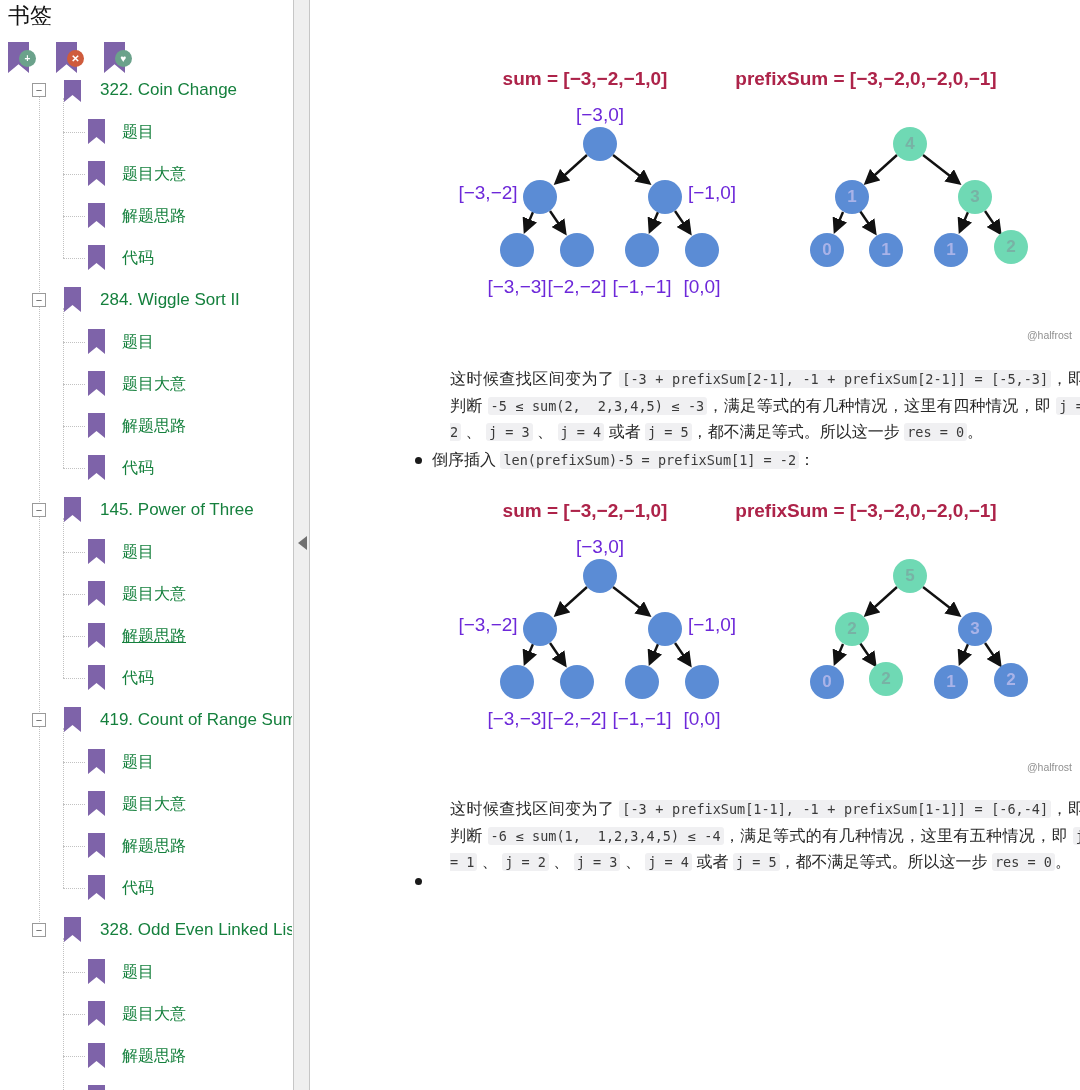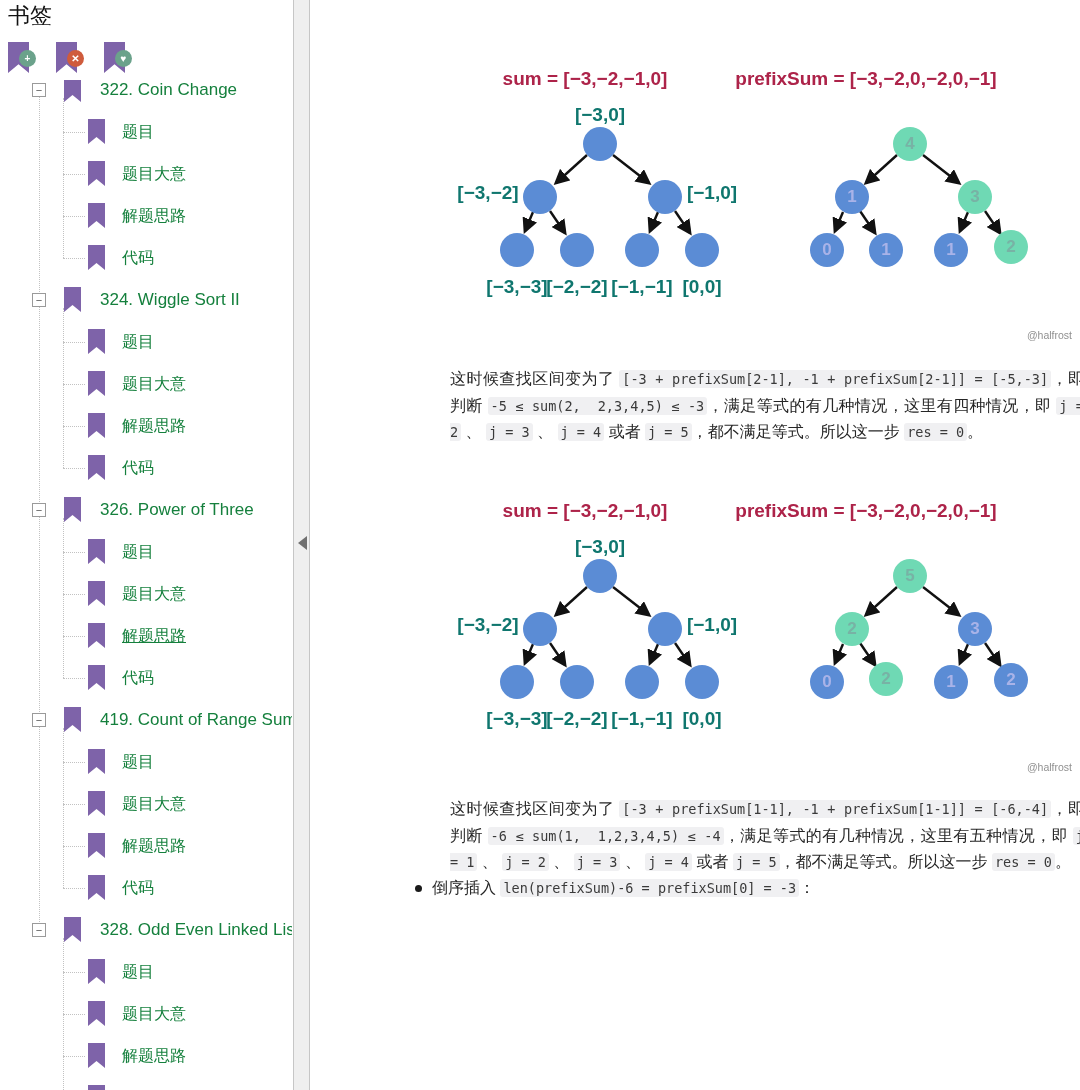--- a/index.html
+++ b/index.html
@@ -49,21 +49,21 @@
   .d-title.sum { left:0; width:310px; }
   .d-title.prefix { left:279px; width:314px; }
   .tree-svg { position:absolute; left:0; top:0; }
   .node { position:absolute; width:34px; height:34px; border-radius:50%;
           display:flex; align-items:center; justify-content:center; }
   .node.blue  { background:#5b8cd5; }
   .node.green { background:#6fd9b4; }
   .node .val { font-size:17px; font-weight:600; }
   .node.blue  .val { color:#a9b3e8; }
   .node.green .val { color:rgba(130,140,150,0.5); }
-  .n-label { position:absolute; font-size:19px; font-weight:700; color:#0f766e; text-align:center; white-space:nowrap; }
+  .n-label { position:absolute; font-size:19px; font-weight:400; color:#6d28d9; text-align:center; white-space:nowrap; }
   .credit { position:absolute; right:8px; top:269px; font-size:10.5px; color:#909090; }
 
   
   .para { position:absolute; left:450px; width:634px; font-size:16px; line-height:25.5px;
           color:#262626; text-align:justify; }
   .bullet { position:absolute; left:415px; width:651px; display:flex; align-items:center; gap:10px;
             font-size:16px; color:#262626; }
   .dot { flex:0 0 auto; width:7px; height:7px; border-radius:50%; background:#1a1a1a; }
   .code, .para .code { font-family:"DejaVu Sans Mono","Liberation Mono",monospace; font-size:13.5px;
           background:#f0f0f2; border-radius:3px; padding:1px 3px; color:#3a3a3a; white-space:pre-wrap; }
@@ -138,21 +138,21 @@
         <span class="t-label">解题思路</span>
       </div>
       <div class="t-row lvl2" style="top:157px">
         <span class="flag"></span>
         <span class="t-label">代码</span>
       </div>
 
       <div class="t-row lvl1" style="top:199px">
         <span class="minusbox">−</span>
         <span class="flag"></span>
-        <span class="t-label">324. Wiggle Sort II</span>
+        <span class="t-label">284. Wiggle Sort II</span>
       </div>
       <div class="t-row lvl2" style="top:241px">
         <span class="flag"></span>
         <span class="t-label">题目</span>
       </div>
       <div class="t-row lvl2" style="top:283px">
         <span class="flag"></span>
         <span class="t-label">题目大意</span>
       </div>
       <div class="t-row lvl2" style="top:325px">
@@ -160,21 +160,21 @@
         <span class="t-label">解题思路</span>
       </div>
       <div class="t-row lvl2" style="top:367px">
         <span class="flag"></span>
         <span class="t-label">代码</span>
       </div>
 
       <div class="t-row lvl1" style="top:409px">
         <span class="minusbox">−</span>
         <span class="flag"></span>
-        <span class="t-label">326. Power of Three</span>
+        <span class="t-label">145. Power of Three</span>
       </div>
       <div class="t-row lvl2" style="top:451px">
         <span class="flag"></span>
         <span class="t-label">题目</span>
       </div>
       <div class="t-row lvl2" style="top:493px">
         <span class="flag"></span>
         <span class="t-label">题目大意</span>
       </div>
       <div class="t-row lvl2" style="top:535px">
@@ -297,20 +297,24 @@
         <span class="val">1</span>
       </div>
     <div class="node green" style="left:564px;top:170px">
         <span class="val">2</span>
       </div>
 
     <div class="credit">@halfrost</div>
   </div>
 
   <div class="para" style="top:366px"><span>这时候查找区间变为了 </span><span class="code">[-3 + prefixSum[2-1], -1 + prefixSum[2-1]] = [-5,-3]</span><span>，即判断 </span><span class="code">-5 ≤ sum(2,  2,3,4,5) ≤ -3</span><span>，满足等式的有几种情况，这里有四种情况，即 </span><span class="code">j = 2</span><span> 、 </span><span class="code">j = 3</span><span> 、 </span><span class="code">j = 4</span><span> 或者 </span><span class="code">j = 5</span><span>，都不满足等式。所以这一步 </span><span class="code">res = 0</span><span>。</span></div>
+  <div class="bullet" style="top:450px">
+    <span class="dot"></span>
+    <span><span>倒序插入 </span><span class="code">len(prefixSum)-5 = prefixSum[1] = -2</span><span>：</span></span>
+  </div>
 
   <div class="diagram" style="top:492px">
     <div class="d-title sum">sum = [−3,−2,−1,0]</div>
     <div class="d-title prefix">prefixSum = [−3,−2,0,−2,0,−1]</div>
 
     <svg class="tree-svg" width="650" height="290">
       <defs>
         <marker id="ah2" viewBox="0 0 10 10" refX="8" refY="5" markerWidth="6.5" markerHeight="6.5" orient="auto">
           <path d="M0,0 L10,5 L0,10 z" fill="#111"></path>
         </marker>
@@ -369,16 +373,15 @@
     <div class="node blue" style="left:564px;top:171px">
         <span class="val">2</span>
       </div>
 
     <div class="credit">@halfrost</div>
   </div>
 
   <div class="para" style="top:796px"><span>这时候查找区间变为了 </span><span class="code">[-3 + prefixSum[1-1], -1 + prefixSum[1-1]] = [-6,-4]</span><span>，即判断 </span><span class="code">-6 ≤ sum(1,  1,2,3,4,5) ≤ -4</span><span>，满足等式的有几种情况，这里有五种情况，即 </span><span class="code">j = 1</span><span> 、 </span><span class="code">j = 2</span><span> 、 </span><span class="code">j = 3</span><span> 、 </span><span class="code">j = 4</span><span> 或者 </span><span class="code">j = 5</span><span>，都不满足等式。所以这一步 </span><span class="code">res = 0</span><span>。</span></div>
   <div class="bullet" style="top:878px">
     <span class="dot"></span>
-    <span><span>倒序插入 </span><span class="code">len(prefixSum)-6 = prefixSum[0] = -3</span><span>：</span></span>
   </div>
 
 </div>
 
 </body></html>

